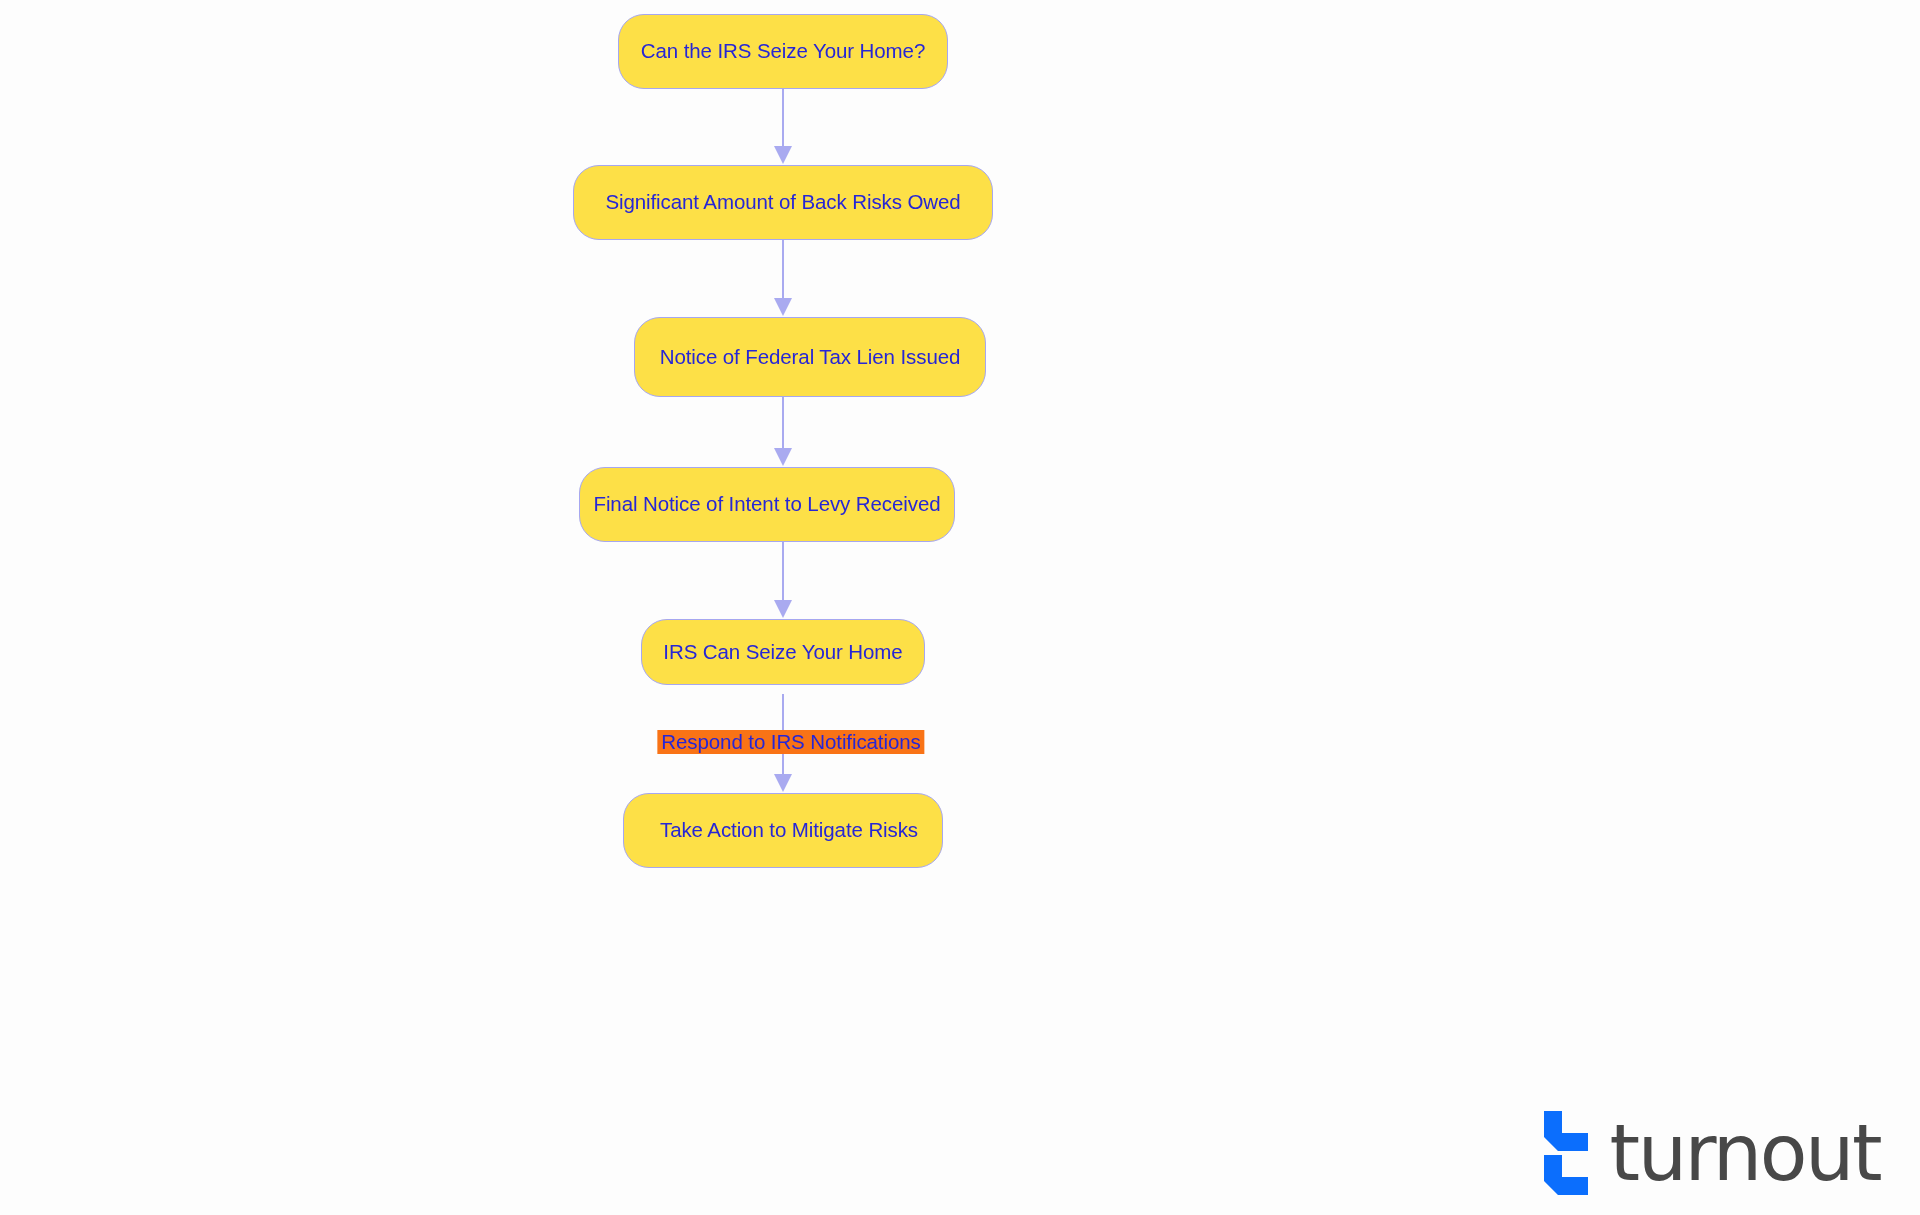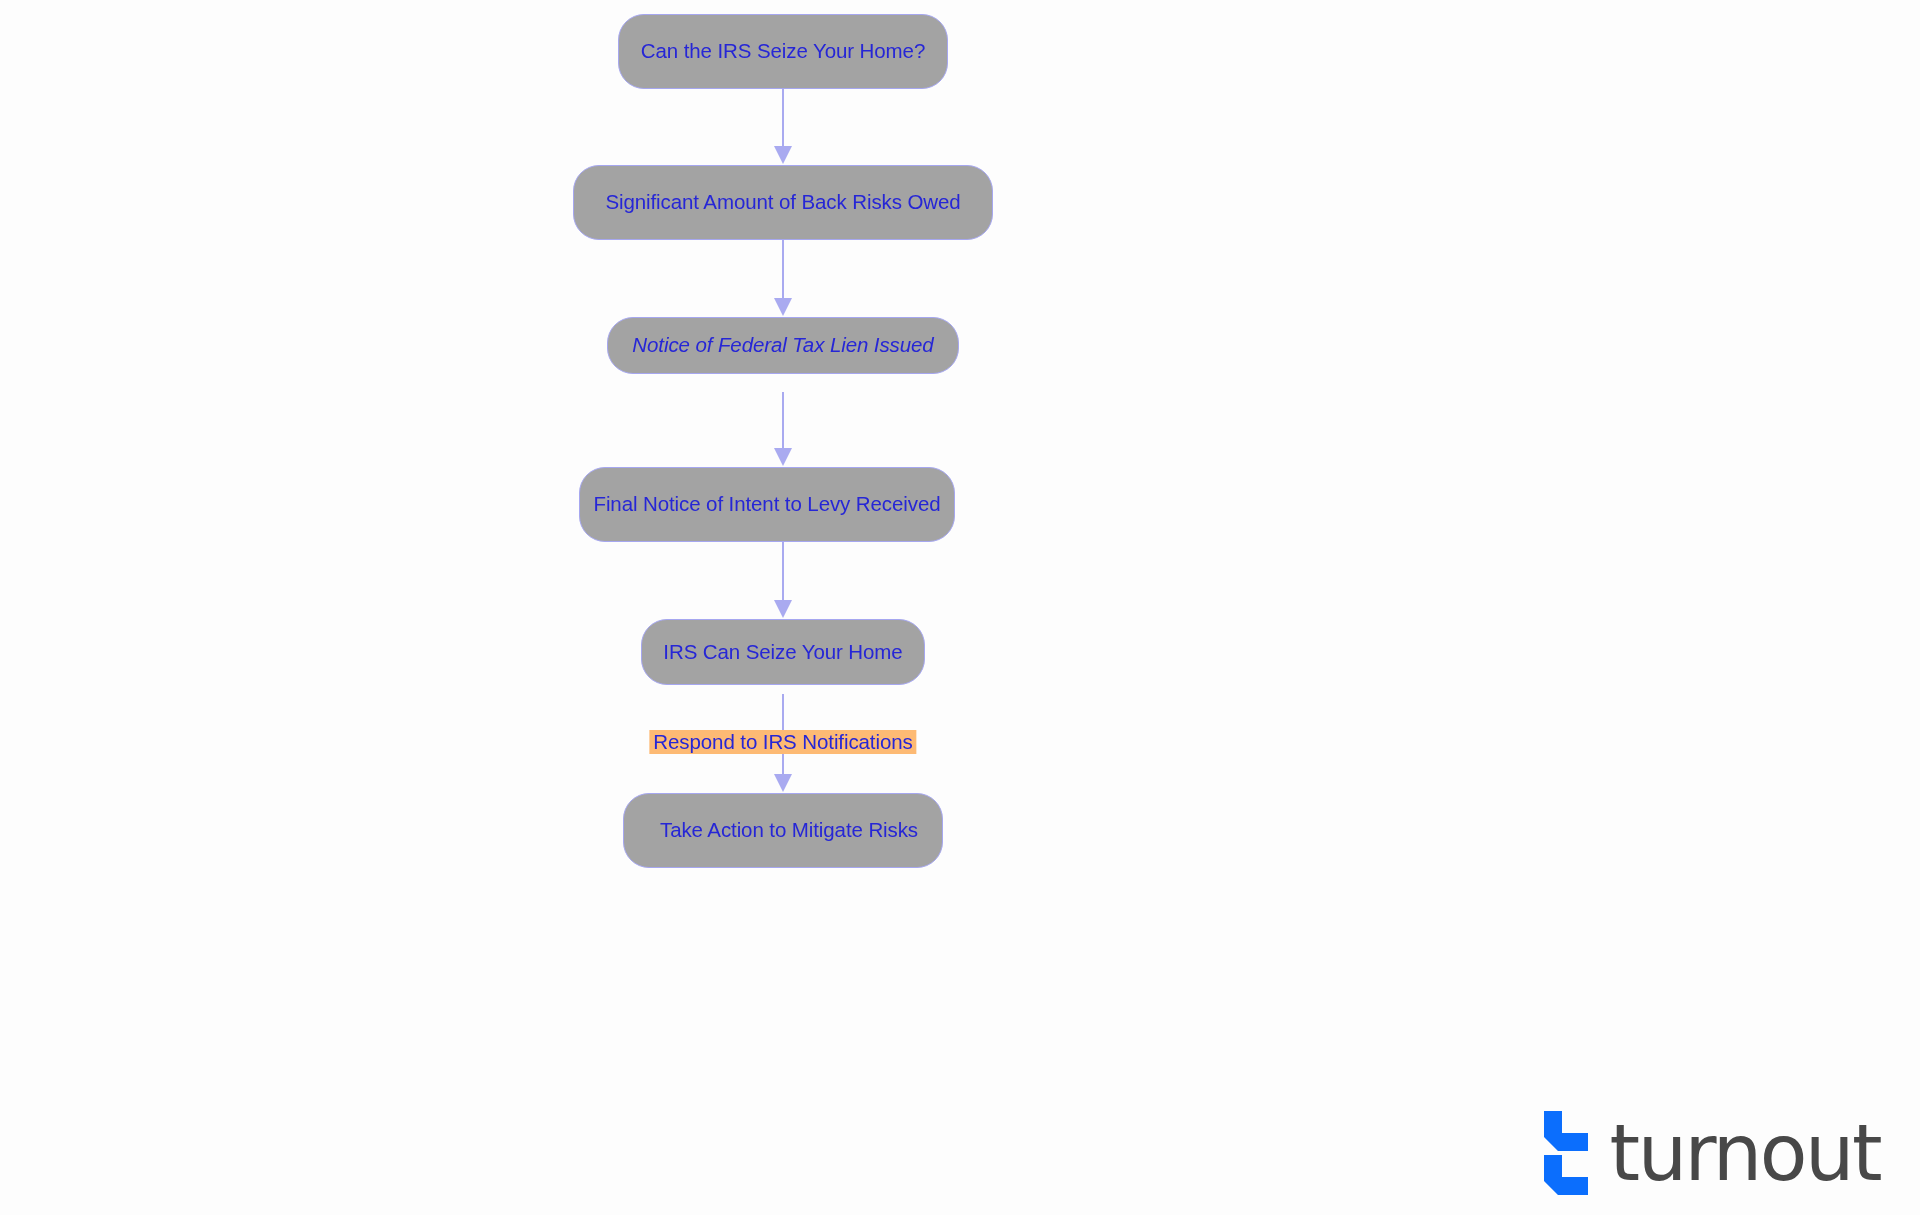--- a/index.html
+++ b/index.html
@@ -30,21 +30,21 @@
     top: 0;
     width: 1920px;
     height: 1215px;
     pointer-events: none;
   }
 
   
   .flow-node {
     position: absolute;
     box-sizing: border-box;
-    background: #a3a3a3;
+    background: #fde047;
     border: 1.4px solid #a6a7f0;
     border-radius: 26px;
     display: flex;
     align-items: center;
     justify-content: center;
     text-align: center;
   }
   .flow-node-label {
     color: #2626d6;
     font-size: 20.5px;
@@ -57,22 +57,23 @@
 
   
   .edge-label {
     position: absolute;
     color: #2626d6;
     font-size: 20.5px;
     font-family: "Liberation Sans", sans-serif;
     letter-spacing: -0.1px;
     white-space: nowrap;
     transform: translate(-50%, -50%);
-    background: #fdba74;
+    background: #f97316;
     padding: 0 4px;
+    margin-left: 8px;
   }
 
   
   #brand-logo {
     position: absolute;
     right: 40px;
     bottom: 18px;
     display: flex;
     align-items: center;
     gap: 18px;
@@ -124,21 +125,21 @@
   </svg>
 
   <div class="flow-node" style="left:618px; top:14px; width:330px; height:75px;">
     <span class="flow-node-label">Can the IRS Seize Your Home?</span>
   </div>
 
   <div class="flow-node" style="left:573px; top:165px; width:420px; height:75px;">
     <span class="flow-node-label">Significant Amount of Back Risks Owed</span>
   </div>
 
-  <div class="flow-node" style="left:607px; top:317px; width:352px; height:57px;font-style:italic;">
+  <div class="flow-node" style="left:634px; top:317px; width:352px; height:80px;">
     <span class="flow-node-label">Notice of Federal Tax Lien Issued</span>
   </div>
 
   <div class="flow-node" style="left:579px; top:467px; width:376px; height:75px;">
     <span class="flow-node-label">Final Notice of Intent to Levy Received</span>
   </div>
 
   <div class="flow-node" style="left:641px; top:619px; width:284px; height:66px;">
     <span class="flow-node-label">IRS Can Seize Your Home</span>
   </div>

